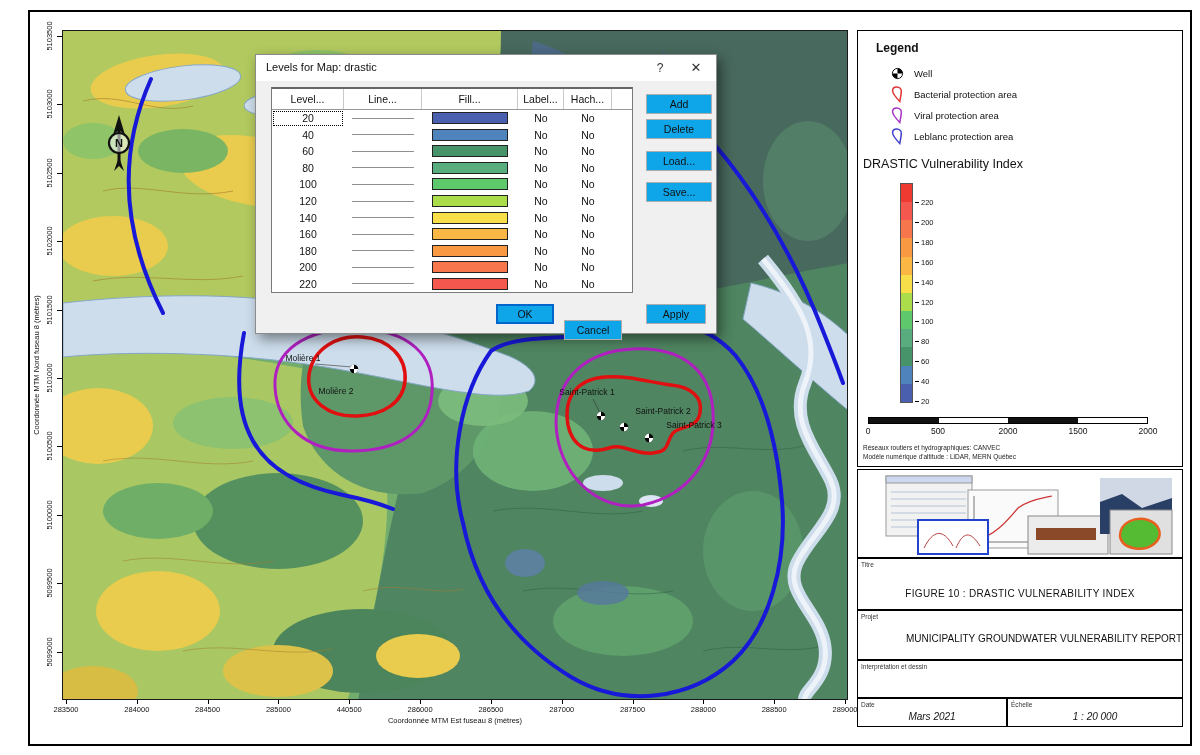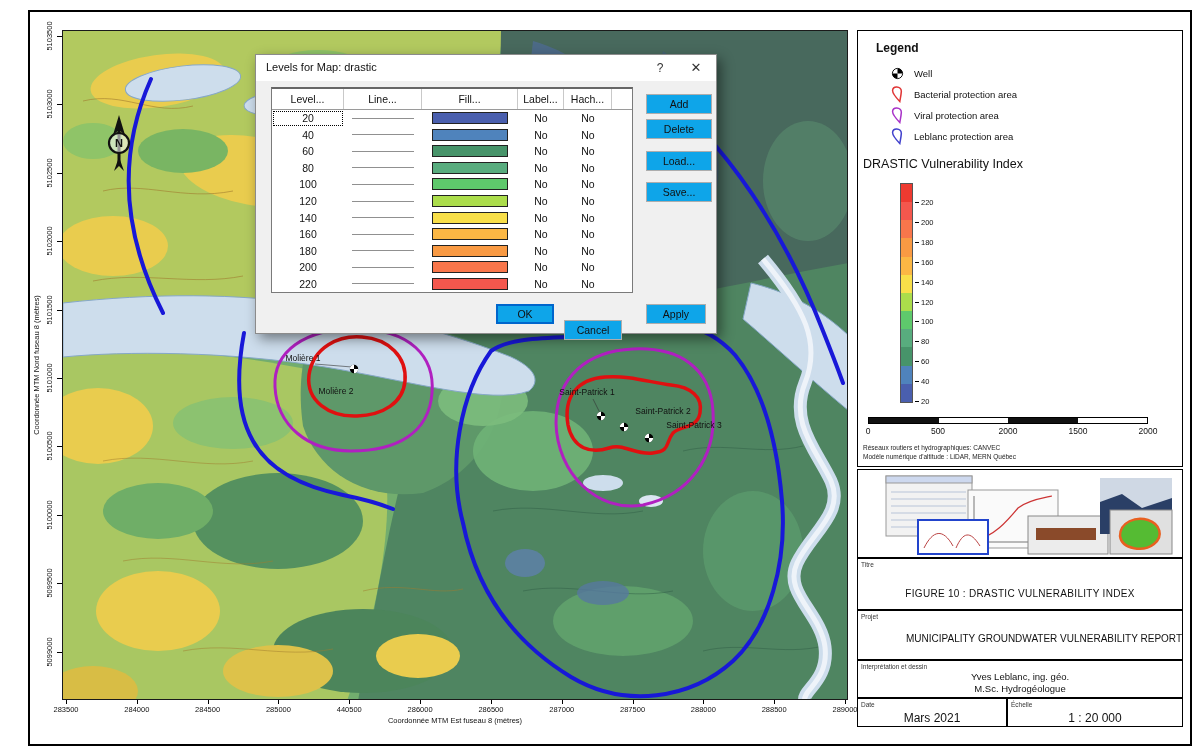--- a/index.html
+++ b/index.html
@@ -76,21 +76,21 @@
   #sb-labels { position: absolute; left: 10px; top: 395px; width: 280px; height: 12px; }
   .sbl { position: absolute; font-size: 8.5px; transform: translateX(-50%); }
   #credits { position: absolute; left: 5px; top: 412px; font-size: 6.5px; line-height: 1.45; color: #222; }
   #logo-text { position: absolute; left: 55px; top: 7px; width: 185px; text-align: center;
                font-size: 13px; font-weight: bold; font-style: italic; color: #3a5bc7; line-height: 1.15; }
   .tb-label { position: absolute; left: 3px; top: 2px; font-size: 6.5px; color: #333; }
   .tb-value { position: absolute; left: 0; width: 100%; text-align: center; font-size: 10px; }
   #titre-value  { top: 21px; letter-spacing: .3px; margin-top: 8px; }
   #projet-value { top: 22px; text-align: right; }
   #interp-value { top: 10px; font-size: 9.5px; line-height: 1.3; }
-  .tb-small { top: 12px; font-size: 12px; }
+  .tb-small { top: 12px; font-size: 10px; font-style: italic; }
 </style>
 </head>
 <body>
 
 <div id="frame" class="abs"></div>
 
 <div id="plot" class="abs">
   <svg width="786" height="670" viewBox="0 0 786 670">
 
     <path d="M0,0 H440 C428,95 408,170 372,225 C270,262 150,282 0,302 Z" fill="#b2c95f"></path>
@@ -525,24 +525,20 @@
 <div id="titrebox" class="abs panelbox">
   <div class="tb-label">Titre</div>
   <div id="titre-value" class="tb-value">FIGURE 10 : DRASTIC VULNERABILITY INDEX</div>
 </div>
 <div id="projetbox" class="abs panelbox">
   <div class="tb-label">Projet</div>
   <div id="projet-value" class="tb-value">MUNICIPALITY GROUNDWATER VULNERABILITY REPORT</div>
 </div>
 <div id="interpbox" class="abs panelbox">
   <div class="tb-label">Interprétation et dessin</div>
-  <div id="interp-value" class="tb-value">
-    <div>Yves Leblanc, ing. géo.</div>
-    <div>M.Sc. Hydrogéologue</div>
-  </div>
 </div>
 <div id="datebox" class="abs panelbox">
   <div class="tb-label">Date</div>
   <div class="tb-value tb-small">Mars 2021</div>
 </div>
 <div id="echellebox" class="abs panelbox">
   <div class="tb-label">Échelle</div>
   <div class="tb-value tb-small">1 : 20 000</div>
 </div>
 

